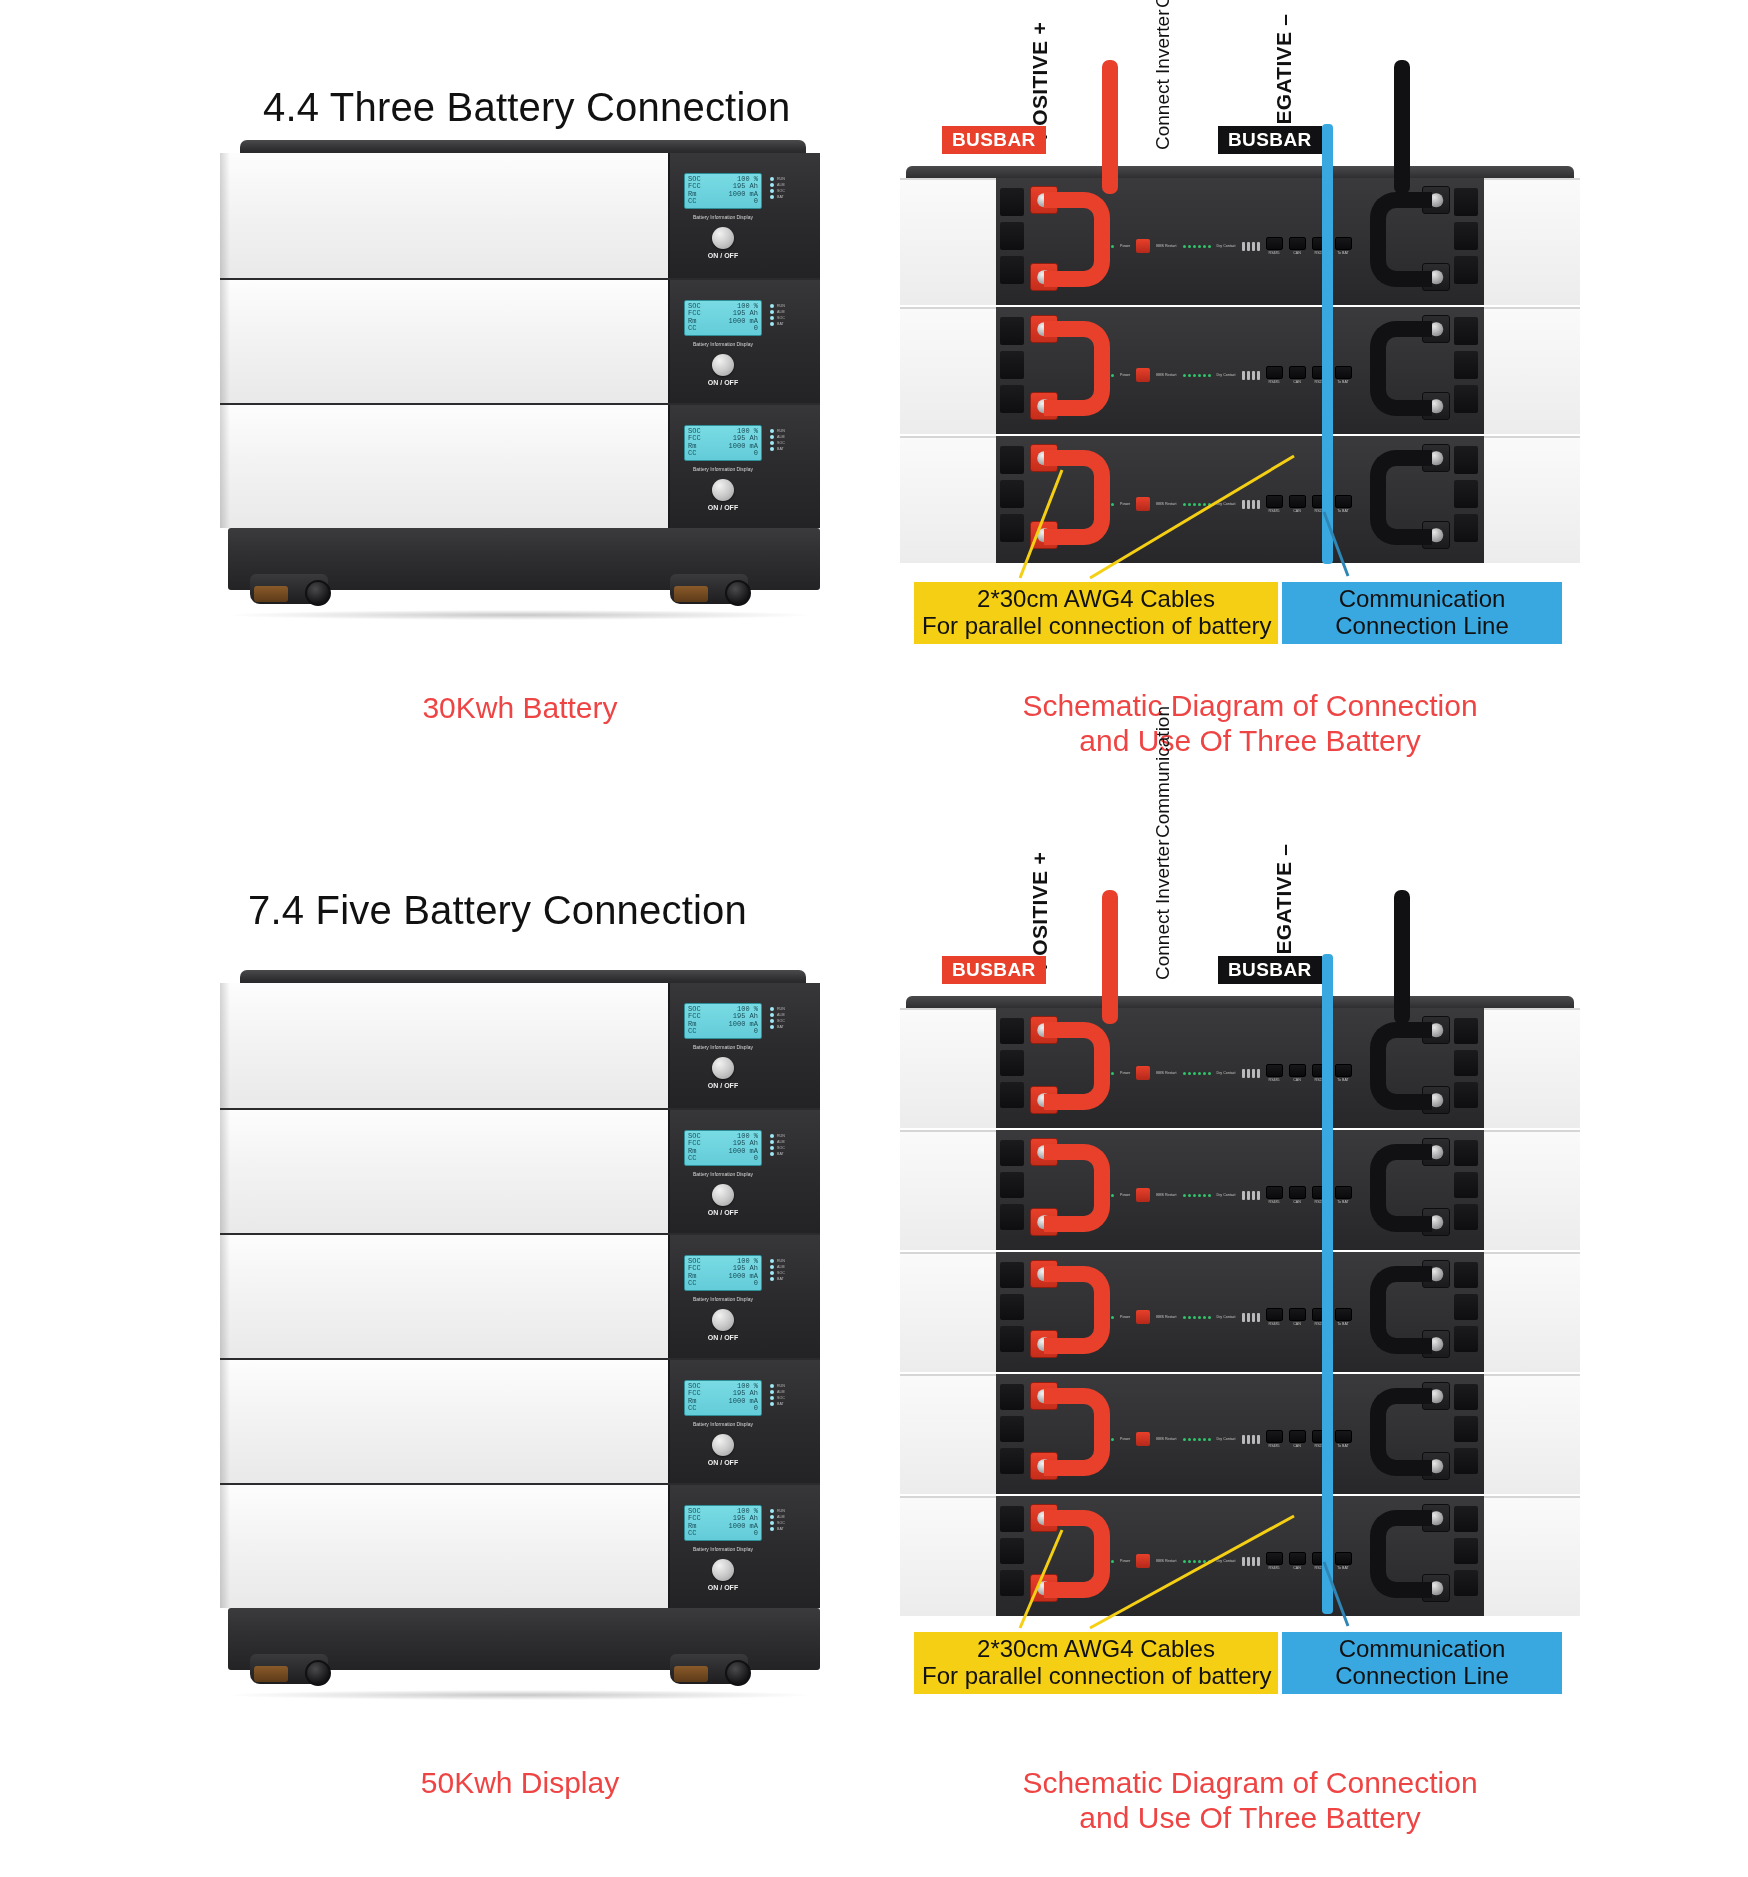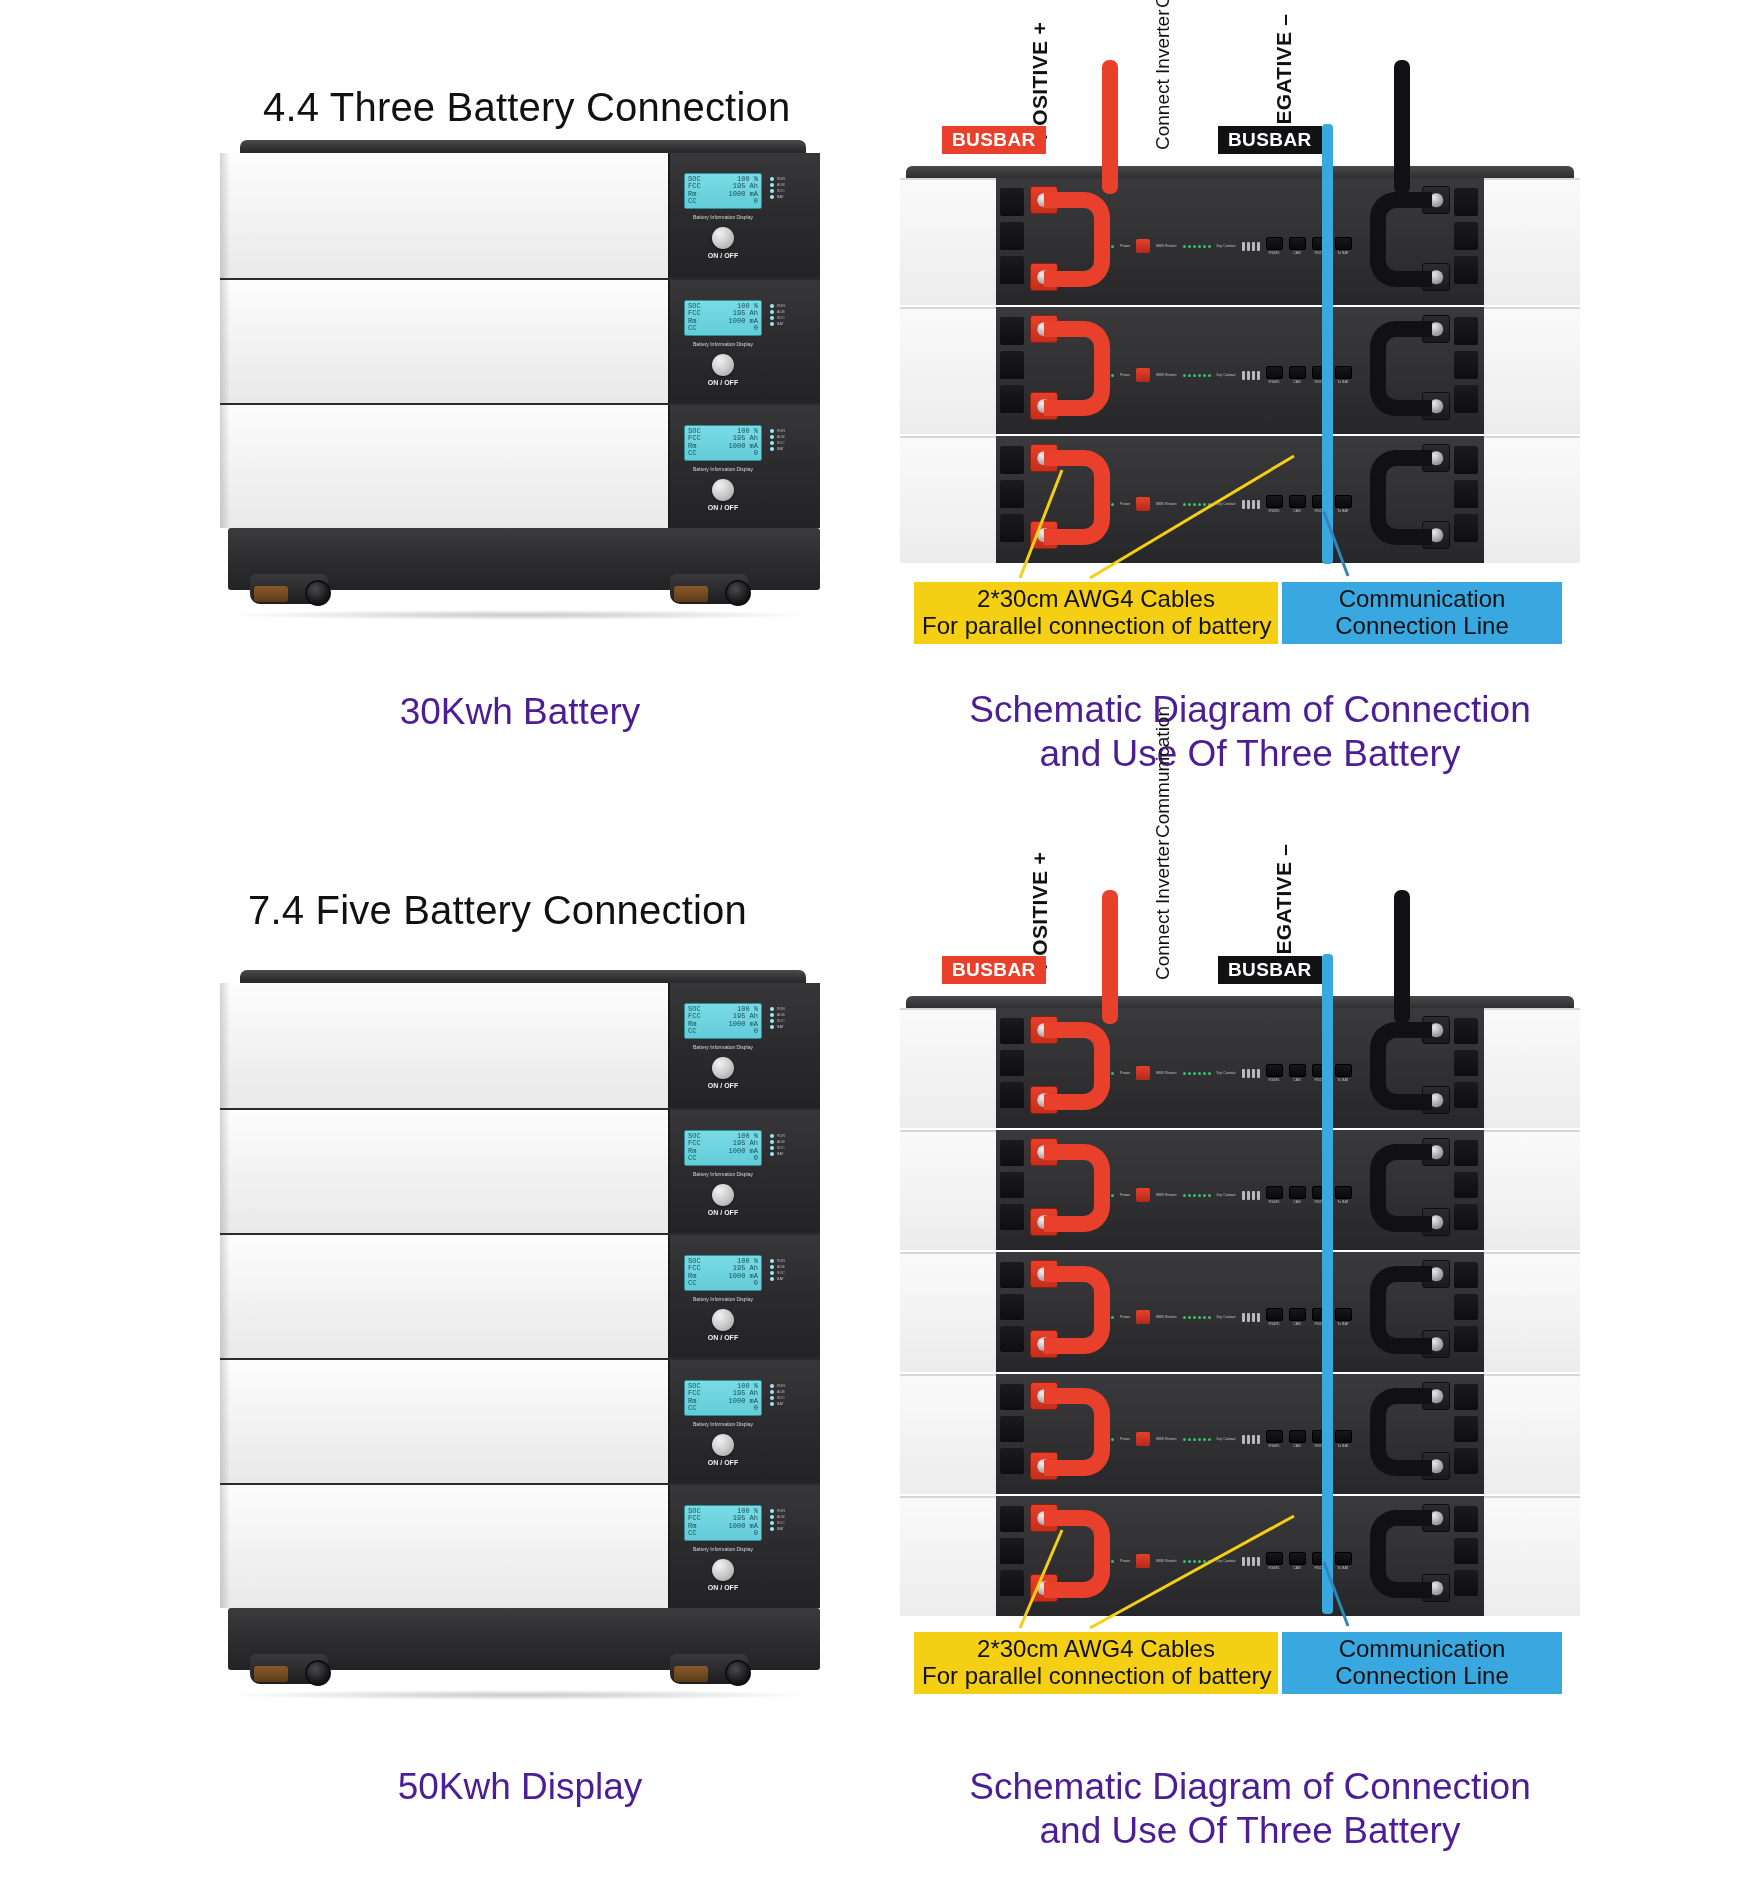--- a/index.html
+++ b/index.html
@@ -19,23 +19,23 @@
   .section-heading {
     position: absolute;
     font-size: 40px;
     color: #111;
     white-space: nowrap;
     letter-spacing: 0.2px;
   }
   .caption {
     position: absolute;
     text-align: center;
-    font-size: 37px;
+    font-size: 30px;
     line-height: 1.18;
-    color: #4c1d95;
+    color: #ef4444;
     white-space: nowrap;
   }
   .caption .l2 { display: block; }
 
   
   .stack-photo { position: absolute; }
   .stack-top-lid {
     position: absolute; left: 22px; top: 0;
     height: 18px; border-radius: 7px 7px 0 0;
     background: linear-gradient(180deg,#4a4a4c 0%, #2e2e30 60%, #242426 100%);

